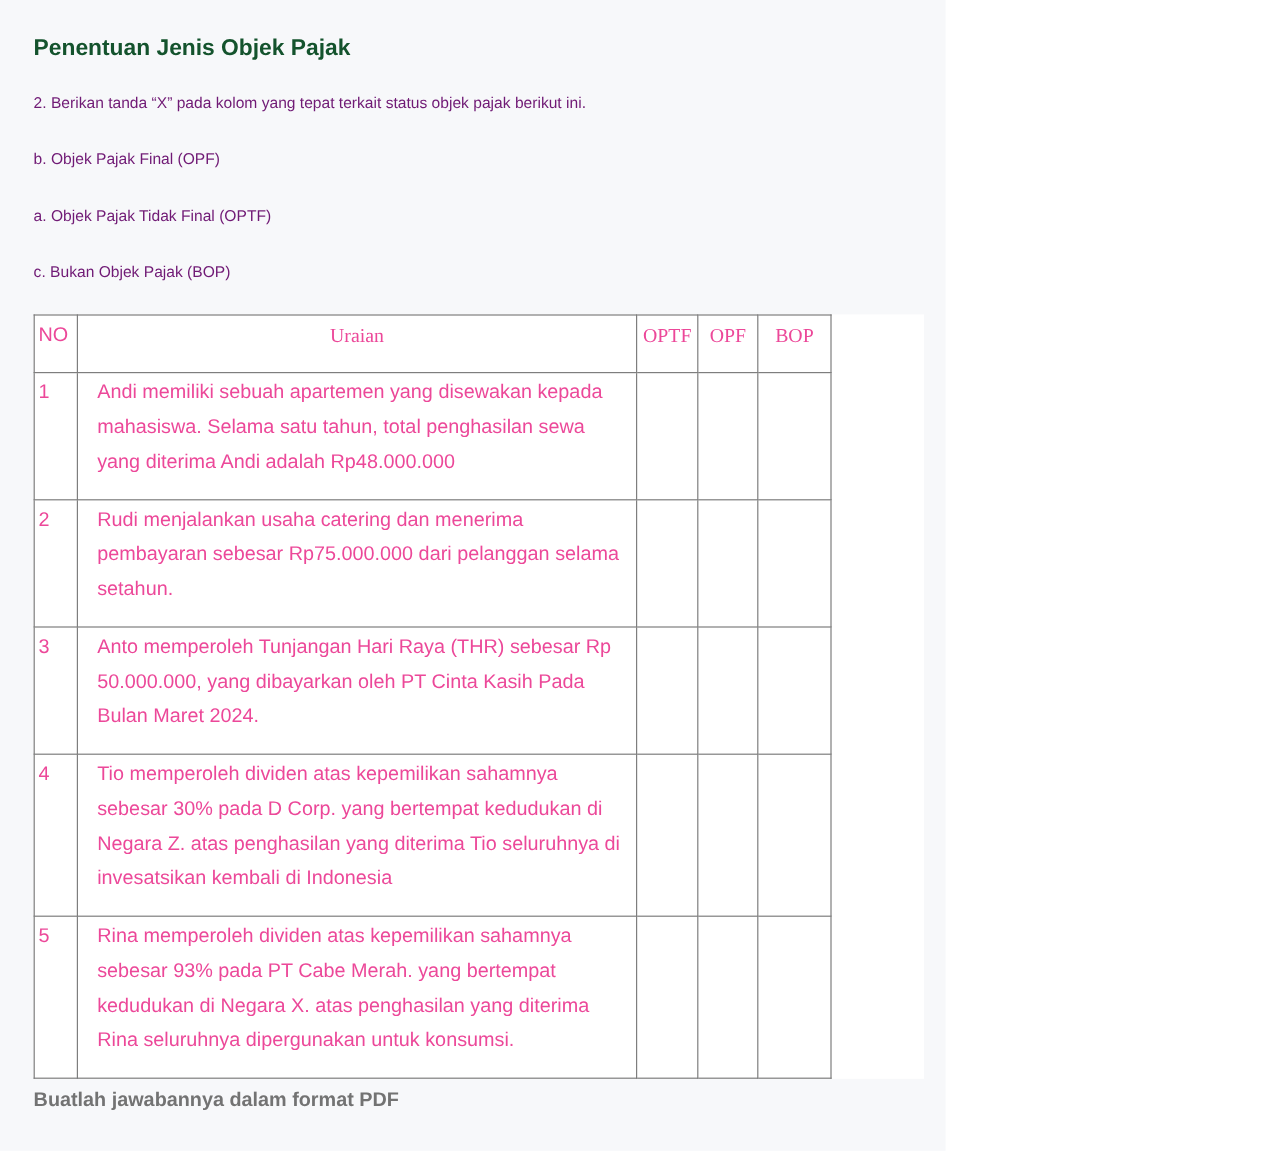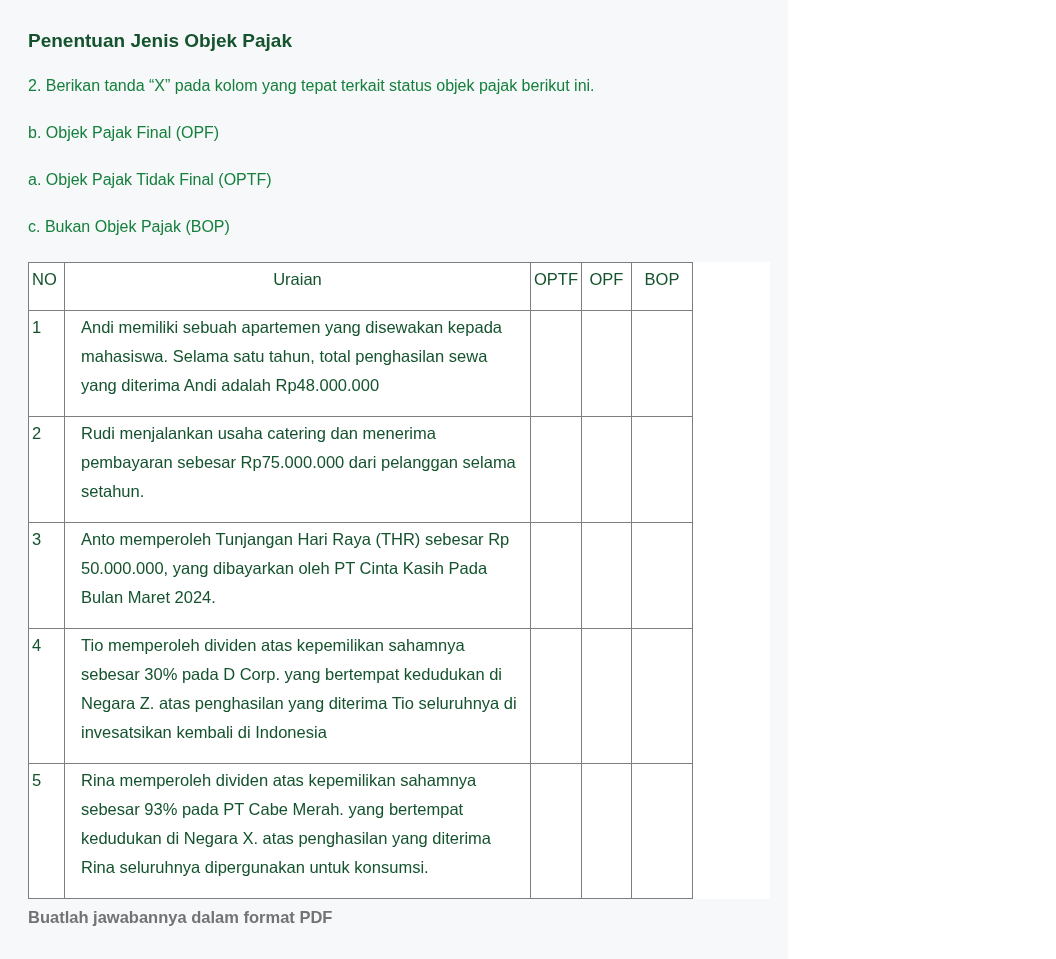--- a/index.html
+++ b/index.html
@@ -21,55 +21,55 @@
     padding: 30px 0 0 28px;
     color: #45494e;
   }
   .title {
     font-size: 19px;
     font-weight: bold;
     color: #14532d;
     margin-bottom: 22px;
   }
   .para {
-    font-size: 16px;
+    font-size: 13px;
     line-height: 23px;
     margin-bottom: 24px;
-    color: #15803d;
+    color: #701a75;
   }
   .table-block {
     width: 742px;
     background: #ffffff;
     margin-top: 13px;
   }
   table.tax-table {
     border-collapse: collapse;
     table-layout: fixed;
     width: 664px;
-    color: #14532d;
+    color: #ec4899;
   }
   table.tax-table th,
   table.tax-table td {
     border: 1px solid #7e7e7e;
     vertical-align: top;
     font-size: 16.5px;
     line-height: 29px;
     font-weight: normal;
   }
   th.col-no   { width: 36px; }
   th.col-ur   { width: 466px; }
   th.col-optf { width: 51px; }
   th.col-opf  { width: 50px; }
   th.col-bop  { width: 61px; }
   table.tax-table th {
     height: 48px;
     padding: 2px 3px 16px 3px;
   }
   th.col-no { text-align: left; }
-  th.col-ur, th.col-optf, th.col-opf, th.col-bop { text-align: center; }
+  th.col-ur, th.col-optf, th.col-opf, th.col-bop { text-align: center; font-family: Liberation Serif, serif; }
   td.cell-no {
     text-align: left;
     padding: 2px 3px 16px 3px;
   }
   td.cell-uraian {
     text-align: left;
     padding: 2px 6px 16px 16px;
   }
   td.cell-mark {
     text-align: center;

